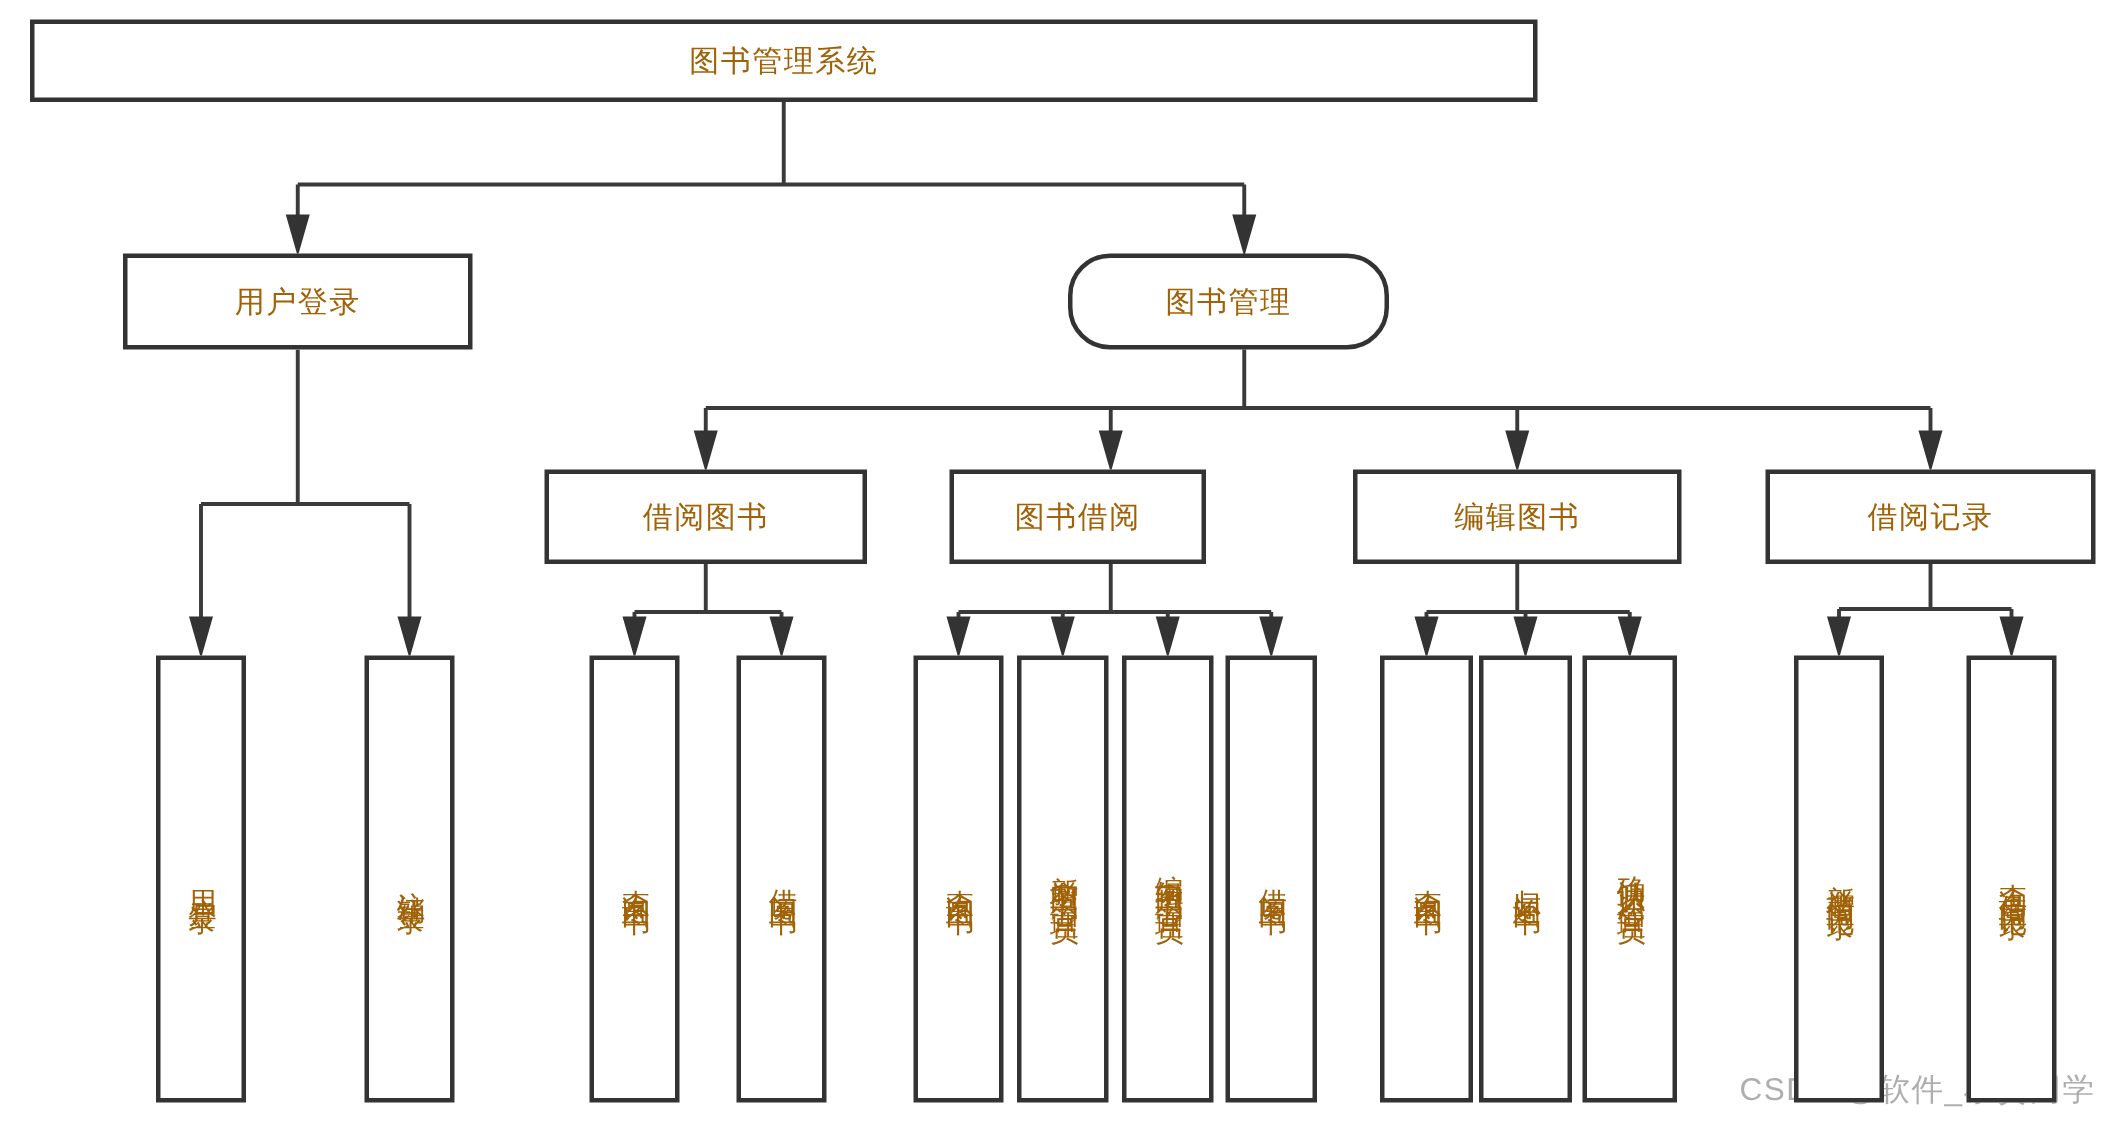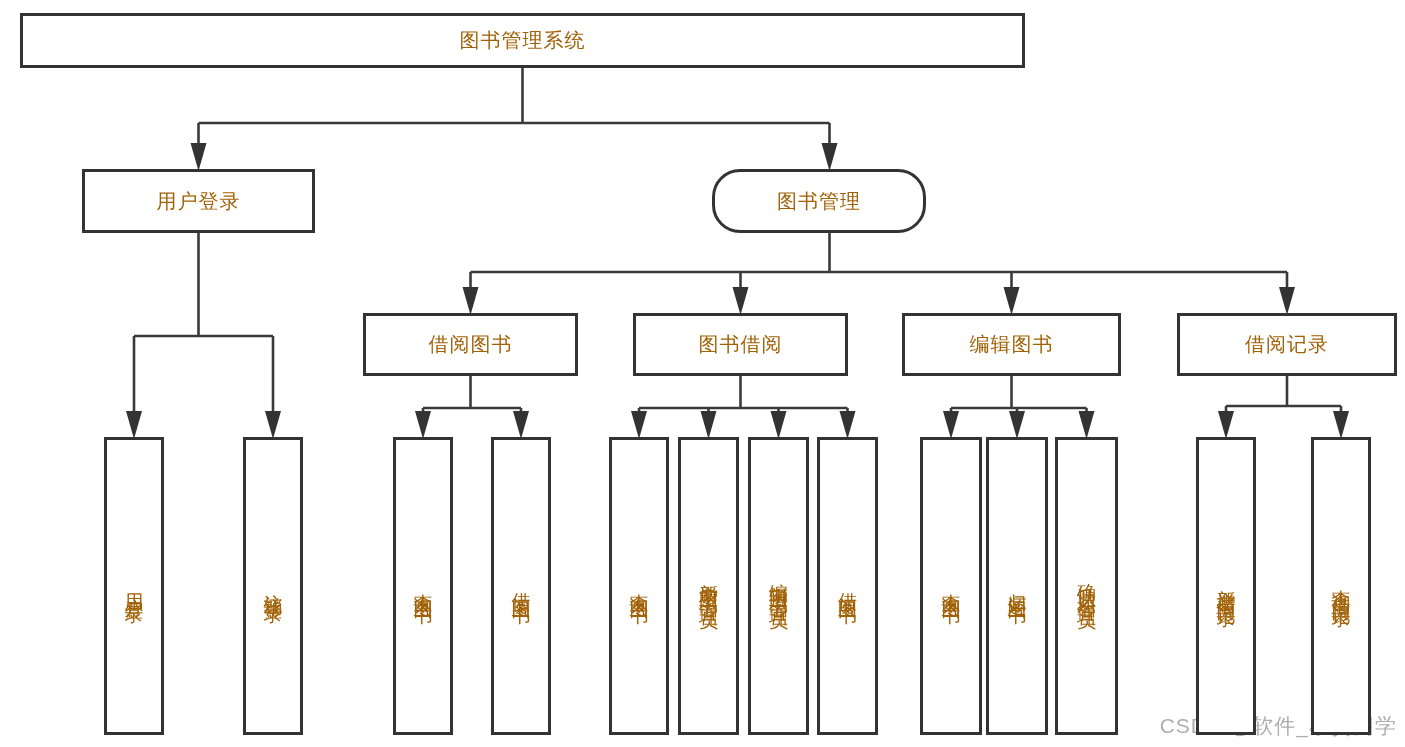--- a/index.html
+++ b/index.html
@@ -134,21 +134,21 @@
     </div>
     <div class="node" style="left: 82px; top: 169px; width: 233px; height: 64px;">
       <span>用户登录</span>
     </div>
     <div class="node" style="left: 712px; top: 169px; width: 214px; height: 64px; border-radius: 28px;">
       <span>图书管理</span>
     </div>
     <div class="node" style="left: 363px; top: 313px; width: 215px; height: 63px;">
       <span>借阅图书</span>
     </div>
-    <div class="node" style="left: 633px; top: 313px; width: 215px; height: 63px; justify-content: center;">
+    <div class="node" style="left: 633px; top: 313px; width: 171px; height: 63px; justify-content: center;">
       <span>图书借阅</span>
     </div>
     <div class="node" style="left: 902px; top: 313px; width: 219px; height: 63px;">
       <span>编辑图书</span>
     </div>
     <div class="node" style="left: 1177px; top: 313px; width: 220px; height: 63px; text-align: center;">
       <span>借阅记录</span>
     </div>
     <div class="node leaf" style="left: 104px; top: 437px; width: 60px; height: 298px;">
       <span class="vtext">用户登录</span>

